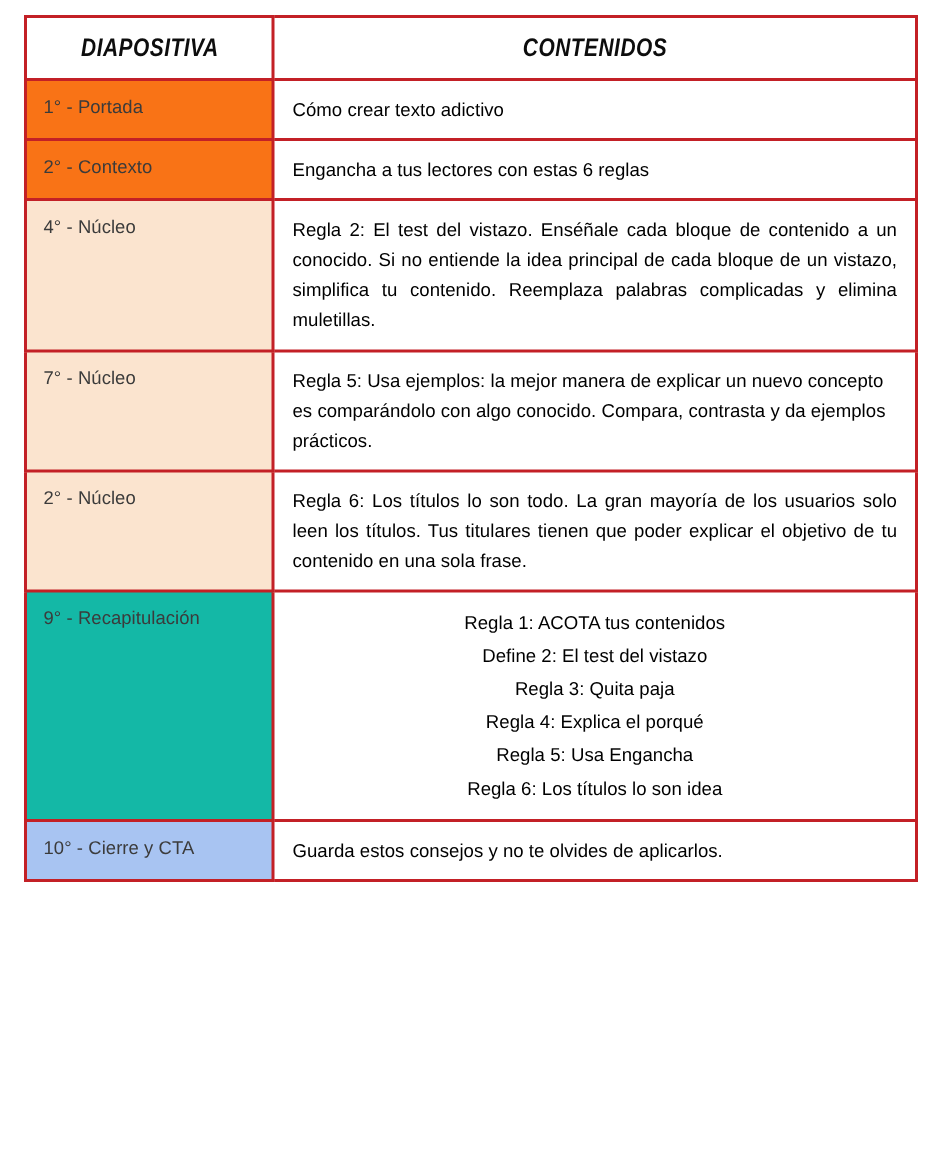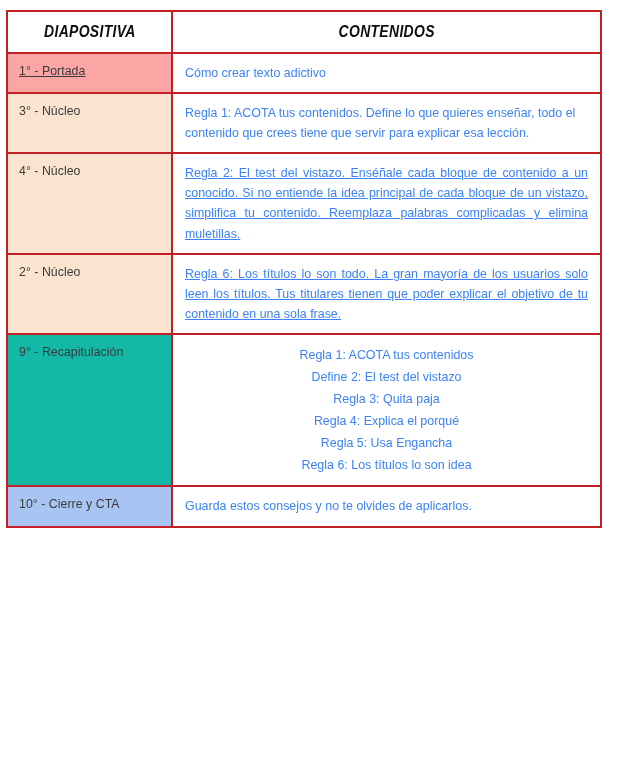--- a/index.html
+++ b/index.html
@@ -13,21 +13,21 @@
     font-family: "Liberation Sans", sans-serif;
     -webkit-font-smoothing: antialiased;
   }
 
   .page {
     position: relative;
     width: 617px;
     height: 771px;
     background: #ffffff;
     box-sizing: border-box;
-    padding: 10px 12px 13px 6px;
+    padding: 10px 12px 13px 16px;
   }
 
   table.slide-table {
     width: 594px;
     border-collapse: collapse;
     table-layout: fixed;
     border: 2px solid #C32026;
   }
 
   table.slide-table col.col-slide { width: 165px; }
@@ -66,39 +66,39 @@
     font-size: 12.3px;
     color: #3b3b3b;
     line-height: 1.35;
     letter-spacing: 0.05px;
   }
 
   td.content-cell {
     background: #ffffff;
     padding: 9px 12px 9px 12px;
     font-size: 12.4px;
-    color: #3b82f6;
+    color: #000000;
     line-height: 1.62;
     letter-spacing: 0.02px;
   }
-  td.content-cell.justify { text-align: justify; text-decoration: underline; }
+  td.content-cell.justify { text-align: justify; }
   td.content-cell.justify p { text-align: justify; }
 
   td.content-cell p {
     margin: 0;
   }
 
   .list-line {
     display: block;
     line-height: 1.78;
     text-align: center;
   }
 
   
-  .tint-pink  { background: #fca5a5; text-decoration: underline; }
+  .tint-pink  { background: #f97316; }
   .tint-peach { background: #FBE4CF; }
   .tint-green { background: #14b8a6; }
   .tint-blue  { background: #A8C4F2; }
 </style>
 </head>
 <body>
 
 <div class="page">
   <table class="slide-table">
     <colgroup>
@@ -116,29 +116,35 @@
       </tr>
     </thead>
     <tbody id="table-body">
         <tr>
           <td class="slide-cell tint-pink">1° - Portada</td>
           <td class="content-cell">
             <p>Cómo crear texto adictivo</p>
           </td>
         </tr>
         <tr>
-          <td class="slide-cell tint-peach">3° - Núcleo</td>
+          <td class="slide-cell tint-pink">2° - Contexto</td>
           <td class="content-cell">
-            <p>Regla 1: ACOTA tus contenidos. Define lo que quieres enseñar, todo el contenido que crees tiene que servir para explicar esa lección.</p>
+            <p>Engancha a tus lectores con estas 6 reglas</p>
           </td>
         </tr>
         <tr>
           <td class="slide-cell tint-peach">4° - Núcleo</td>
           <td class="content-cell justify">
             <p>Regla 2: El test del vistazo. Enséñale cada bloque de contenido a un conocido. Si no entiende la idea principal de cada bloque de un vistazo, simplifica tu contenido.  Reemplaza palabras complicadas y elimina muletillas.</p>
+          </td>
+        </tr>
+        <tr>
+          <td class="slide-cell tint-peach">7° - Núcleo</td>
+          <td class="content-cell">
+            <p>Regla 5: Usa ejemplos: la mejor manera de explicar un nuevo concepto es comparándolo con algo conocido. Compara, contrasta y da ejemplos prácticos.</p>
           </td>
         </tr>
         <tr>
           <td class="slide-cell tint-peach">2° - Núcleo</td>
           <td class="content-cell justify">
             <p>Regla 6: Los títulos lo son todo. La gran mayoría de los usuarios solo leen los títulos. Tus titulares tienen que poder explicar el objetivo de tu contenido en una sola frase.</p>
           </td>
         </tr>
         <tr>
           <td class="slide-cell tint-green">9° - Recapitulación</td>

